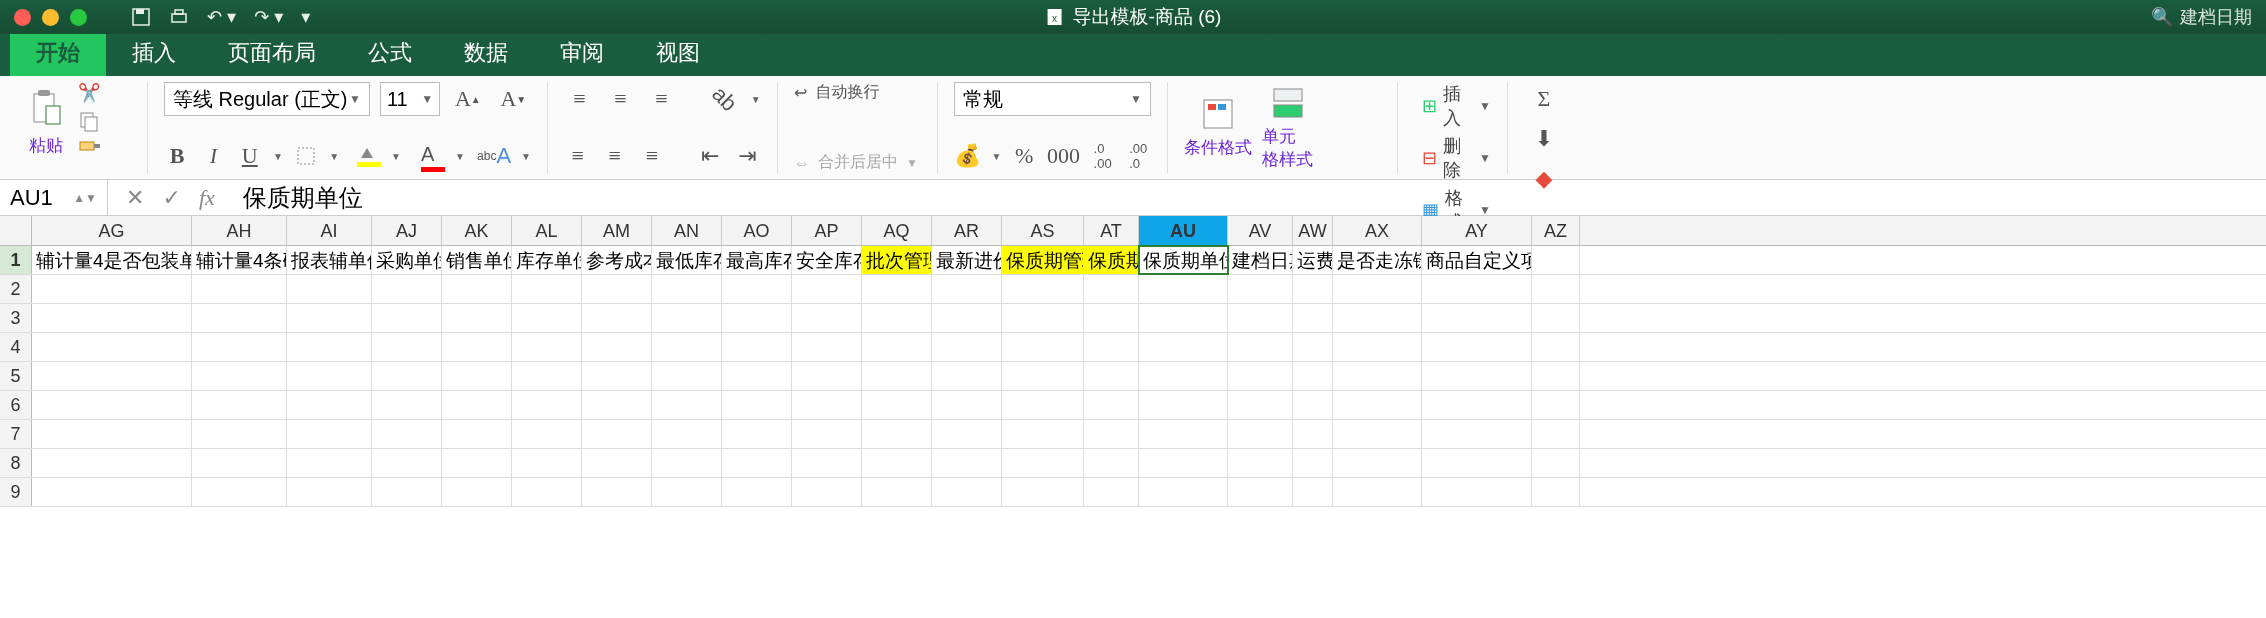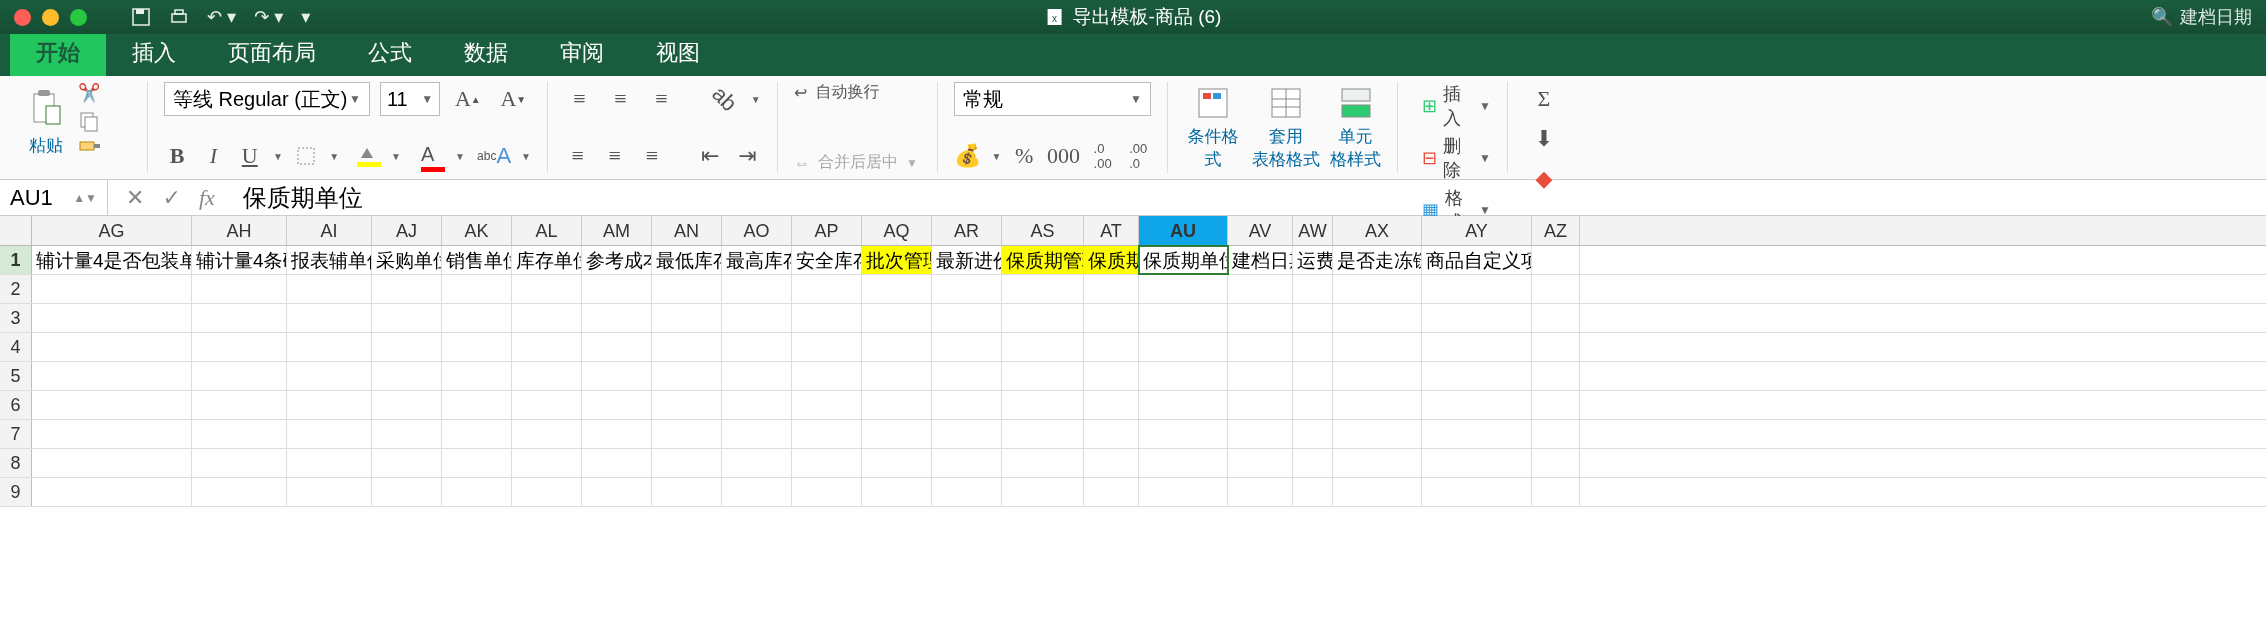--- a/index.html
+++ b/index.html
@@ -14,21 +14,21 @@
 .search{position:absolute;right:14px;font-size:18px;opacity:.85;display:flex;align-items:center;gap:6px}
 .tabs{height:42px;background:#1a5c3e;display:flex;padding-left:10px;align-items:flex-end}
 .tab{padding:8px 26px;color:#fff;font-size:22px;cursor:pointer}
 .tab.active{background:#22c55e;color:#1a5c3e;font-weight:600}
 .ribbon{height:104px;background:#fafafa;border-bottom:1px solid #ccc;display:flex;align-items:center;padding:6px 8px}
 .group{height:100%;display:flex;flex-direction:column;justify-content:space-between;padding:0 16px;border-right:1px solid #ddd}
 .group.noline{border-right:none}
 .group-row{display:flex;align-items:center;gap:10px}
 .gbtn{display:flex;align-items:center;justify-content:center;min-width:28px;height:28px;color:#555}
 .gbtn.big{width:44px;height:44px}
-.label{font-size:18px;color:#0369a1;text-align:center;padding-top:2px}
+.label{font-size:18px;color:#6d28d9;padding-top:2px}
 .font-select{width:230px;height:34px;border:1px solid #bbb;background:#fff;padding:0 8px;font-size:20px;display:flex;align-items:center;justify-content:space-between}
 .size-select{width:66px;height:34px;border:1px solid #bbb;background:#fff;padding:0 6px;font-size:20px;display:flex;align-items:center;justify-content:space-between}
 .caret{font-size:12px;color:#666}
 .rsplit{display:flex;align-items:center;border:0 solid #ddd}
 .rbtn{width:40px;height:34px;display:flex;align-items:center;justify-content:center;font-size:22px;color:#555;font-family:serif}
 .arrow-caret{width:14px;font-size:10px;color:#666;display:flex;align-items:center;justify-content:center}
 .highlight-bar{width:24px;height:5px}
 .v-stack{display:flex;flex-direction:column;align-items:center;gap:2px}
 .v-stack .label{font-size:17px}
 .namebox-row{height:36px;border-bottom:1px solid #ccc;display:flex;align-items:center;background:#fff}
@@ -245,30 +245,20 @@
       <div class="v-stack">
           <svg width="36" height="36" viewBox="0 0 36 36">
             <rect x="4" y="4" width="28" height="28" fill="#fff" stroke="#888"></rect>
             <rect x="8" y="8" width="8" height="6" fill="#e74c3c"></rect>
             <rect x="18" y="8" width="8" height="6" fill="#3498db"></rect>
           </svg>
           <span class="label">条件格式</span>
         </div>
       <div class="v-stack">
           <svg width="36" height="36" viewBox="0 0 36 36">
-            <rect x="4" y="4" width="28" height="28" fill="#fff" stroke="#888"></rect>
-            <line x1="4" y1="14" x2="32" y2="14" stroke="#888"></line>
-            <line x1="4" y1="22" x2="32" y2="22" stroke="#888"></line>
-            <line x1="18" y1="4" x2="18" y2="32" stroke="#888"></line>
-          </svg>
-          <span class="label" style="white-space:pre">套用
-表格格式</span>
-        </div>
-      <div class="v-stack">
-          <svg width="36" height="36" viewBox="0 0 36 36">
             <rect x="4" y="4" width="28" height="12" fill="#ecf0f1" stroke="#888"></rect>
             <rect x="4" y="20" width="28" height="12" fill="#2ecc71" stroke="#888"></rect>
           </svg>
           <span class="label" style="white-space:pre">单元
 格样式</span>
         </div>
     </div>
   </div>
 
   <div class="group" style="width:110px">

